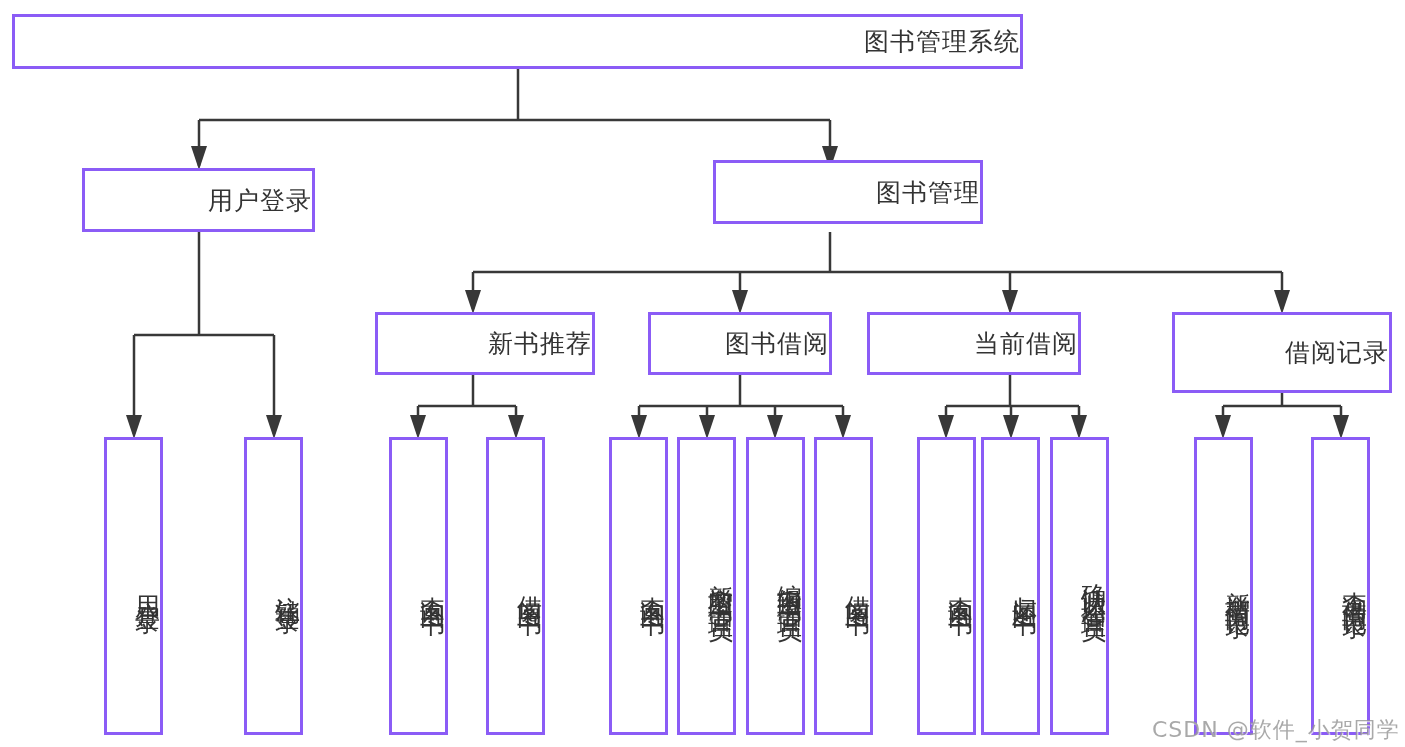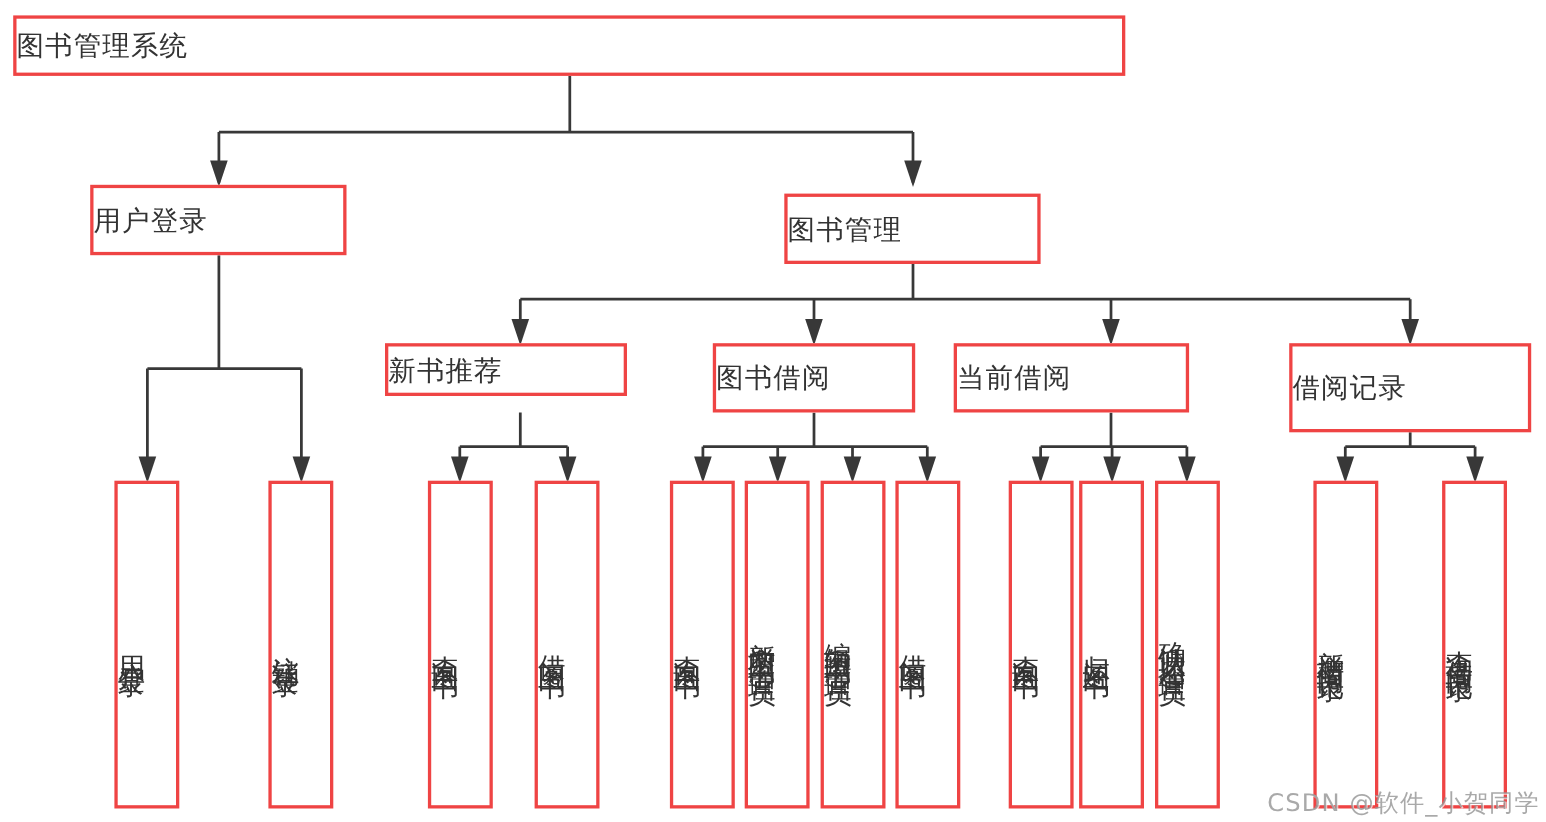--- a/index.html
+++ b/index.html
@@ -3,21 +3,21 @@
 <meta charset="utf-8">
 <style>
   html,body{margin:0;padding:0;background:#ffffff;}
   .canvas{
     position:relative;width:1405px;height:747px;background:#ffffff;overflow:hidden;
     font-family:"DejaVu Sans","Liberation Sans",sans-serif;color:#333333;
   }
   .wires{position:absolute;left:0;top:0;z-index:0;}
   .box{
     position:absolute;box-sizing:border-box;background:#ffffff;
-    border:3px solid #ef4444;display:flex;align-items:center;justify-content:flex-start;
+    border:3px solid #8b5cf6;display:flex;align-items:center;justify-content:flex-end;
     z-index:1;
   }
   .box.h{font-size:25px;letter-spacing:1px;}
   .box.v span{
     writing-mode:vertical-rl;text-orientation:mixed;
     font-size:25px;letter-spacing:5px;line-height:1;white-space:nowrap;
   }
   .watermark{
     position:absolute;z-index:2;font-size:22px;letter-spacing:1px;
     color:rgba(150,150,150,0.82);text-shadow:1px 1px 0 rgba(255,255,255,0.7);
@@ -109,25 +109,25 @@
     </g>
   </svg>
 
   <div class="box h" style="left:12px;top:14px;width:1011px;height:55px">
     <span>图书管理系统</span>
   </div>
 
   <div class="box h" style="left:82px;top:168px;width:233px;height:64px">
     <span>用户登录</span>
   </div>
-  <div class="box h" style="left:713px;top:176px;width:233px;height:64px">
+  <div class="box h" style="left:713px;top:160px;width:270px;height:64px">
     <span>图书管理</span>
   </div>
 
-  <div class="box h" style="left:350px;top:312px;width:220px;height:48px">
+  <div class="box h" style="left:375px;top:312px;width:220px;height:63px">
     <span>新书推荐</span>
   </div>
   <div class="box h" style="left:648px;top:312px;width:184px;height:63px">
     <span>图书借阅</span>
   </div>
   <div class="box h" style="left:867px;top:312px;width:214px;height:63px">
     <span>当前借阅</span>
   </div>
   <div class="box h" style="left:1172px;top:312px;width:220px;height:81px">
     <span>借阅记录</span>

